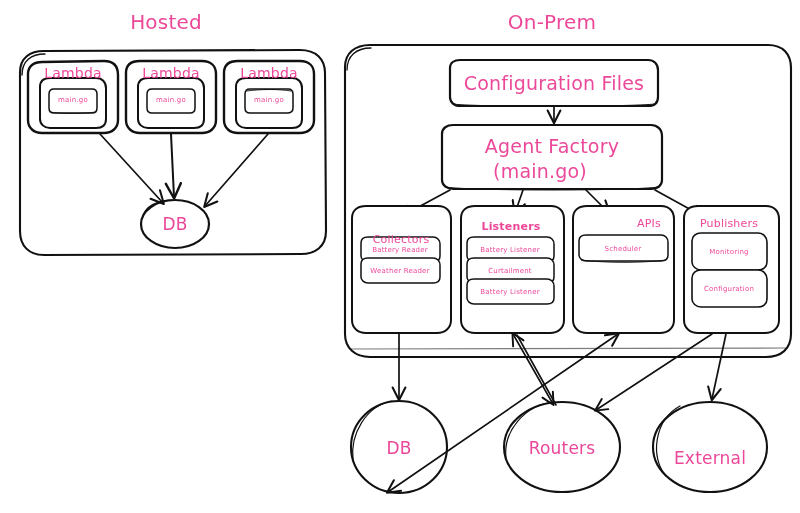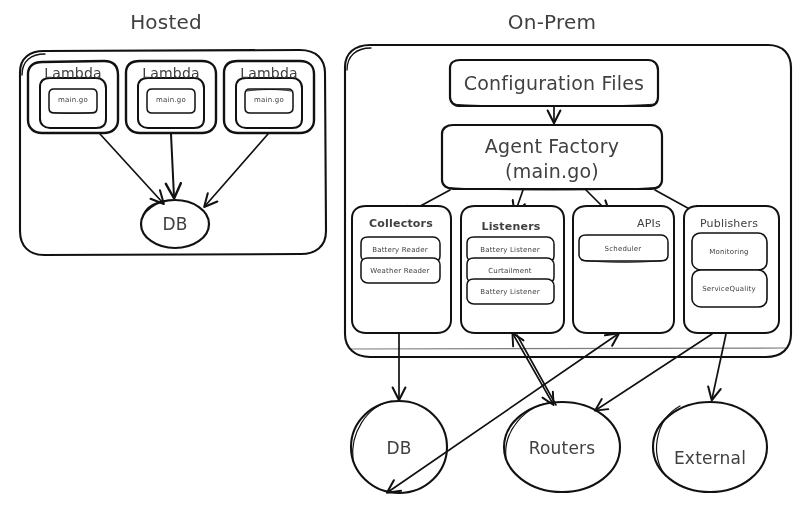--- a/index.html
+++ b/index.html
@@ -5,21 +5,21 @@
   html,body{margin:0;padding:0;background:#ffffff;}
   body{
     width:800px;height:513px;position:relative;overflow:hidden;
     font-family:"DejaVu Sans", sans-serif;
     color:#0b0b0b;
   }
   #canvas{position:absolute;inset:0;width:800px;height:513px;}
   .lbl{
     position:absolute;
     font-family:"DejaVu Sans", sans-serif;
-    color:#404040;
+    color:#ec4899;
     white-space:nowrap;
     text-align:center;
     letter-spacing:.2px;
     pointer-events:none;
     transform:translate(-50%,-50%);
   }
   .title{font-size:20px;font-weight:400;}
   .big{font-size:19px;}
   .mid{font-size:11px;}
   .small{font-size:14px;}
@@ -204,33 +204,33 @@
 <div class="lbl tiny" style="left:171px;top:100px;">main.go</div>
 
 <div class="lbl small" style="left:269px;top:73px;">Lambda</div>
 <div class="lbl tiny" style="left:269px;top:100px;">main.go</div>
 
 <div class="lbl circ" style="left:175px;top:224px;">DB</div>
 
 <div class="lbl big" style="left:554px;top:83px;">Configuration Files</div>
 
 <div class="lbl big" style="left:552px;top:146px;">Agent Factory</div>
-<div class="lbl big" style="left:552px;top:171px;">(main.go)</div>
-
-<div class="lbl mid" style="left:401px;top:223px;font-weight:bold;">Collectors</div>
+<div class="lbl big" style="left:540px;top:171px;">(main.go)</div>
+
+<div class="lbl mid" style="left:401px;top:239px;">Collectors</div>
 <div class="lbl tiny" style="left:400px;top:250px;">Battery Reader</div>
 <div class="lbl tiny" style="left:400px;top:271px;">Weather Reader</div>
 
 <div class="lbl mid" style="left:511px;top:226px;font-weight:bold;">Listeners</div>
 <div class="lbl tiny" style="left:510px;top:250px;">Battery Listener</div>
 <div class="lbl tiny" style="left:510px;top:271px;">Curtailment</div>
 <div class="lbl tiny" style="left:510px;top:292px;">Battery Listener</div>
 
 <div class="lbl mid" style="left:621px;top:223px;margin-left:28px;">APIs</div>
 <div class="lbl tiny" style="left:623px;top:249px;">Scheduler</div>
 
 <div class="lbl mid" style="left:729px;top:223px;">Publishers</div>
 <div class="lbl tiny" style="left:729px;top:252px;">Monitoring</div>
-<div class="lbl tiny" style="left:729px;top:289px;">ServiceQuality</div>
+<div class="lbl tiny" style="left:729px;top:289px;">Configuration</div>
 
 <div class="lbl circ" style="left:399px;top:448px;">DB</div>
 <div class="lbl circ" style="left:562px;top:448px;">Routers</div>
 <div class="lbl circ" style="left:710px;top:458px;">External</div>
 
 </body></html>

